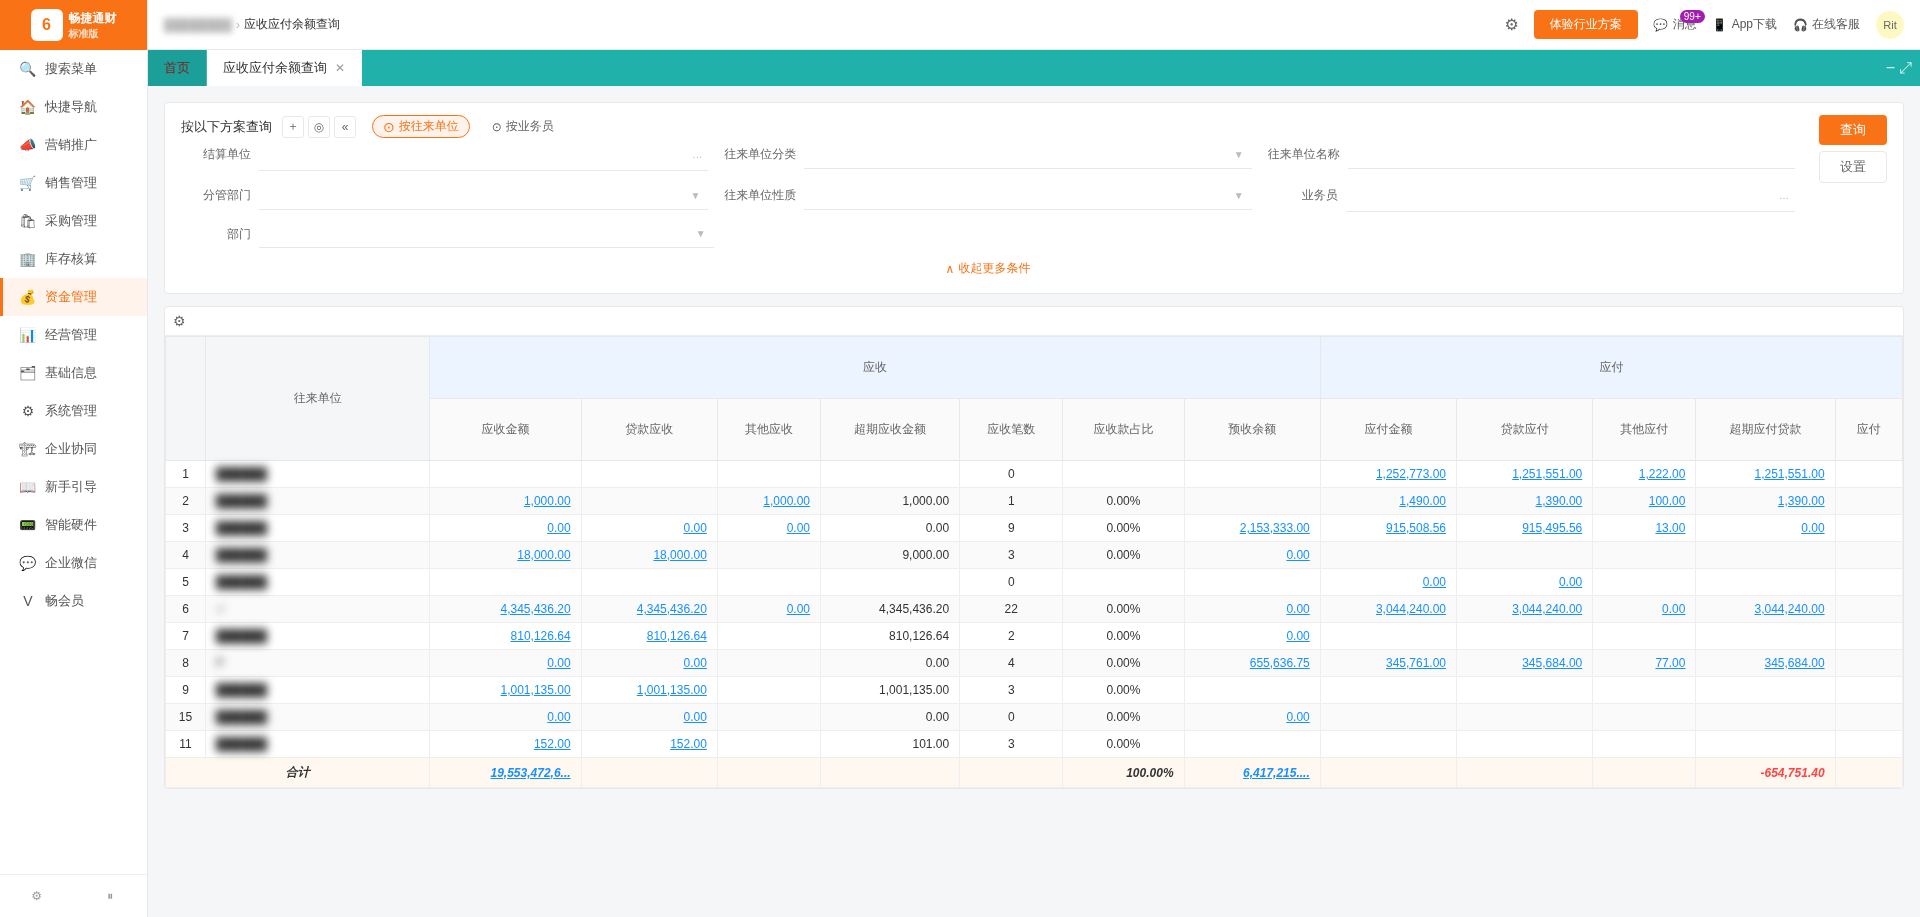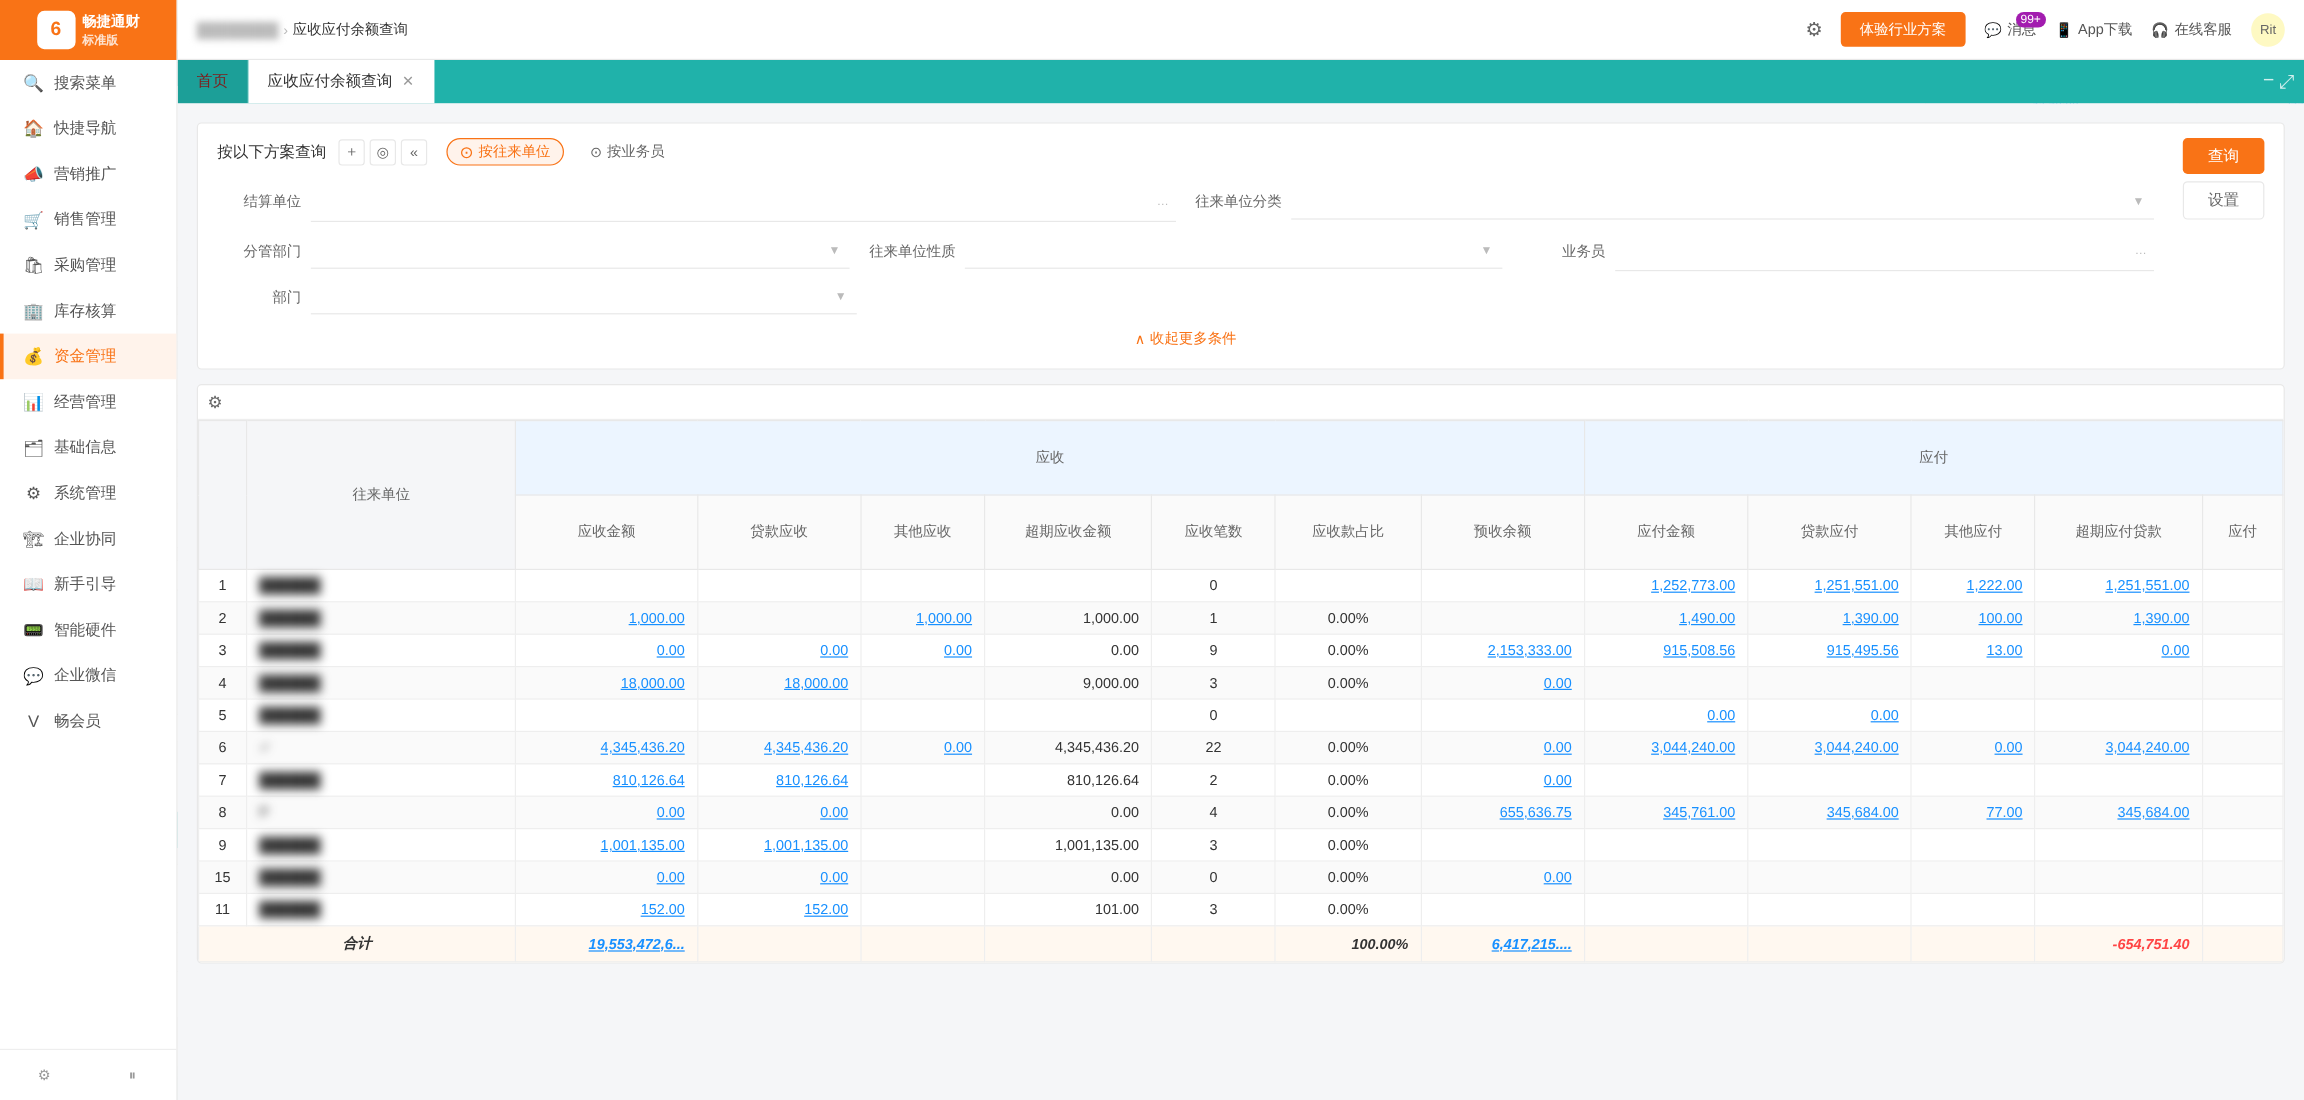--- a/index.html
+++ b/index.html
@@ -79,21 +79,21 @@
     .page-action-btn {
       display: flex; align-items: center; gap: 4px; padding: 4px 10px;
       color: #f97316; border: none; background: none; cursor: pointer; font-size: 12px;
     }
 
     
     .filter-area {
       background: white; border-radius: 4px; padding: 12px 16px; margin-bottom: 12px;
       border: 1px solid #e8e8e8;
     }
-    .filter-toolbar { display: flex; align-items: center; margin-bottom: 14px; }
+    .filter-toolbar { display: flex; align-items: center; margin-bottom: 0; }
     .filter-toolbar-label { font-size: 13px; color: #333; margin-right: 10px; }
     .filter-icon-btn {
       width: 22px; height: 22px; border: 1px solid #e8e8e8; border-radius: 3px;
       display: flex; align-items: center; justify-content: center; cursor: pointer;
       color: #666; font-size: 12px; margin-right: 4px;
     }
     .filter-scheme { display: flex; align-items: center; margin-right: 12px; }
     .filter-scheme-active {
       background: #fff3eb; border: 1px solid #f97316; border-radius: 12px;
       padding: 2px 10px; color: #f97316; font-size: 12px; display: flex; align-items: center; gap: 4px;
@@ -314,20 +314,24 @@
               <input class="filter-input" style="border: none; flex: 1 1 0%;">
               <span style="color:#bbb; font-size:10px; letter-spacing:2px;">…</span>
             </div>
           </div>
           <div class="filter-item">
             <span class="filter-label">往来单位分类</span>
             <div class="filter-select">
               <span></span>
                 <span class="filter-select-arrow">▼</span>
             </div>
+          </div>
+          <div class="filter-item">
+            <span class="filter-label">往来单位名称</span>
+            <input class="filter-input" style="">
           </div>
         </div>
 
         <div class="filter-row" style="margin-bottom:8px;">
           <div class="filter-item">
             <span class="filter-label">分管部门</span>
             <div class="filter-select">
               <span></span>
                 <span class="filter-select-arrow">▼</span>
             </div>

